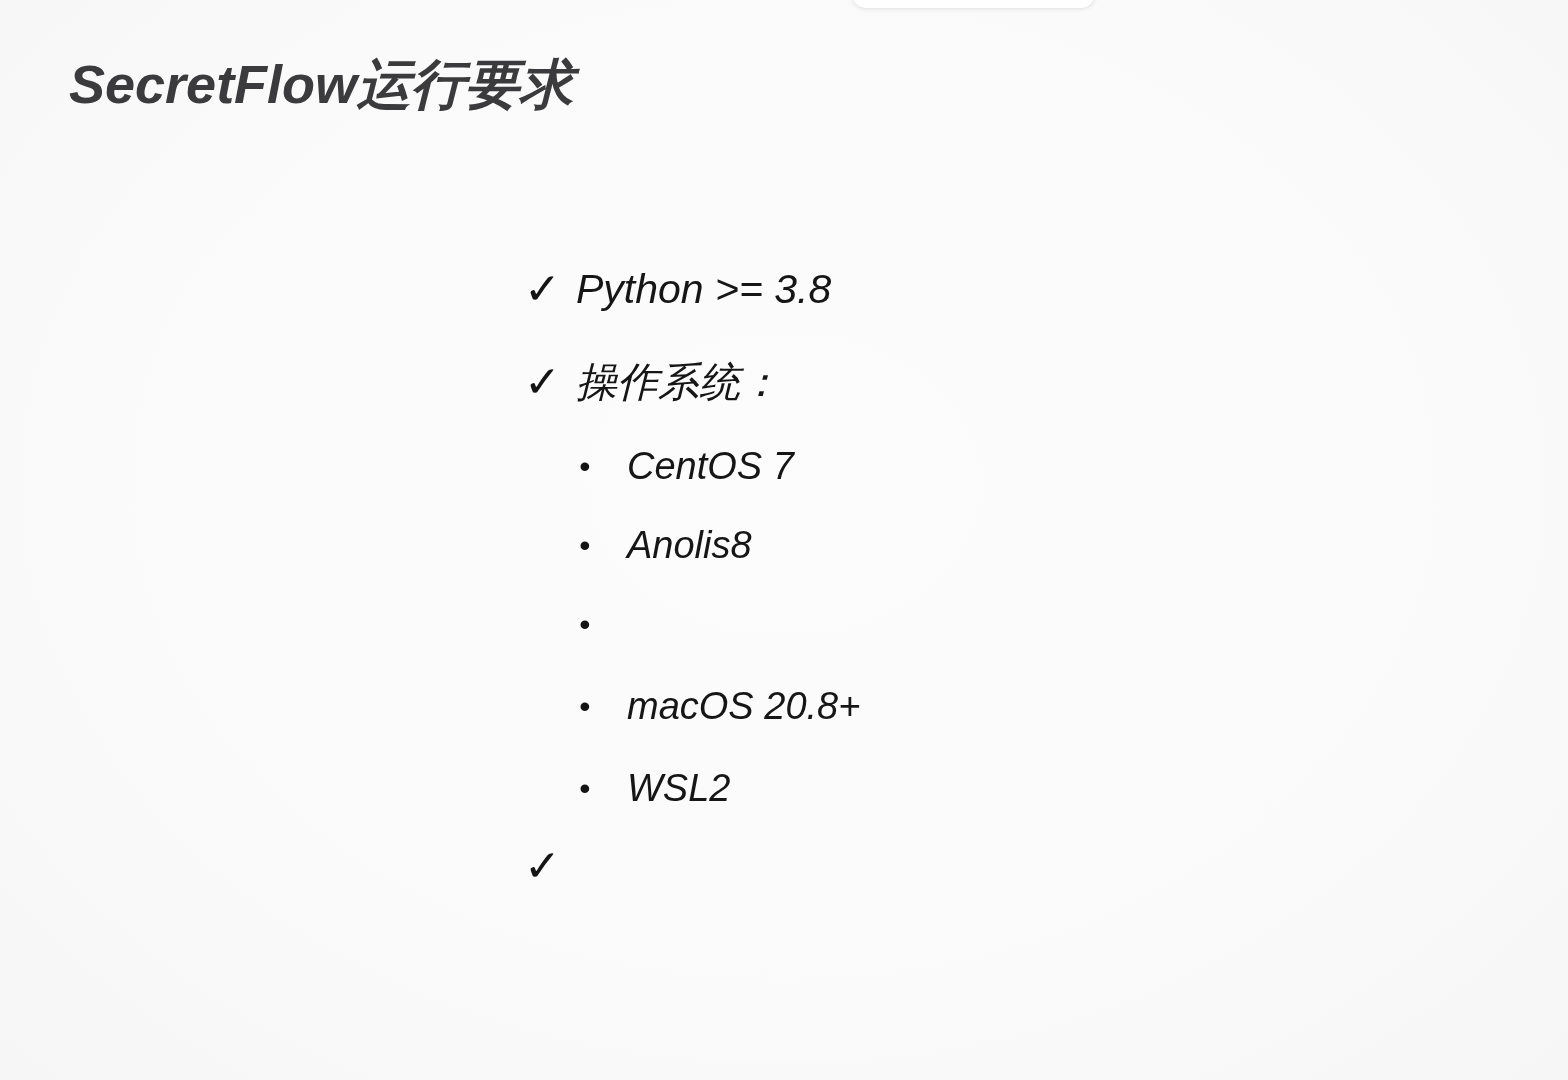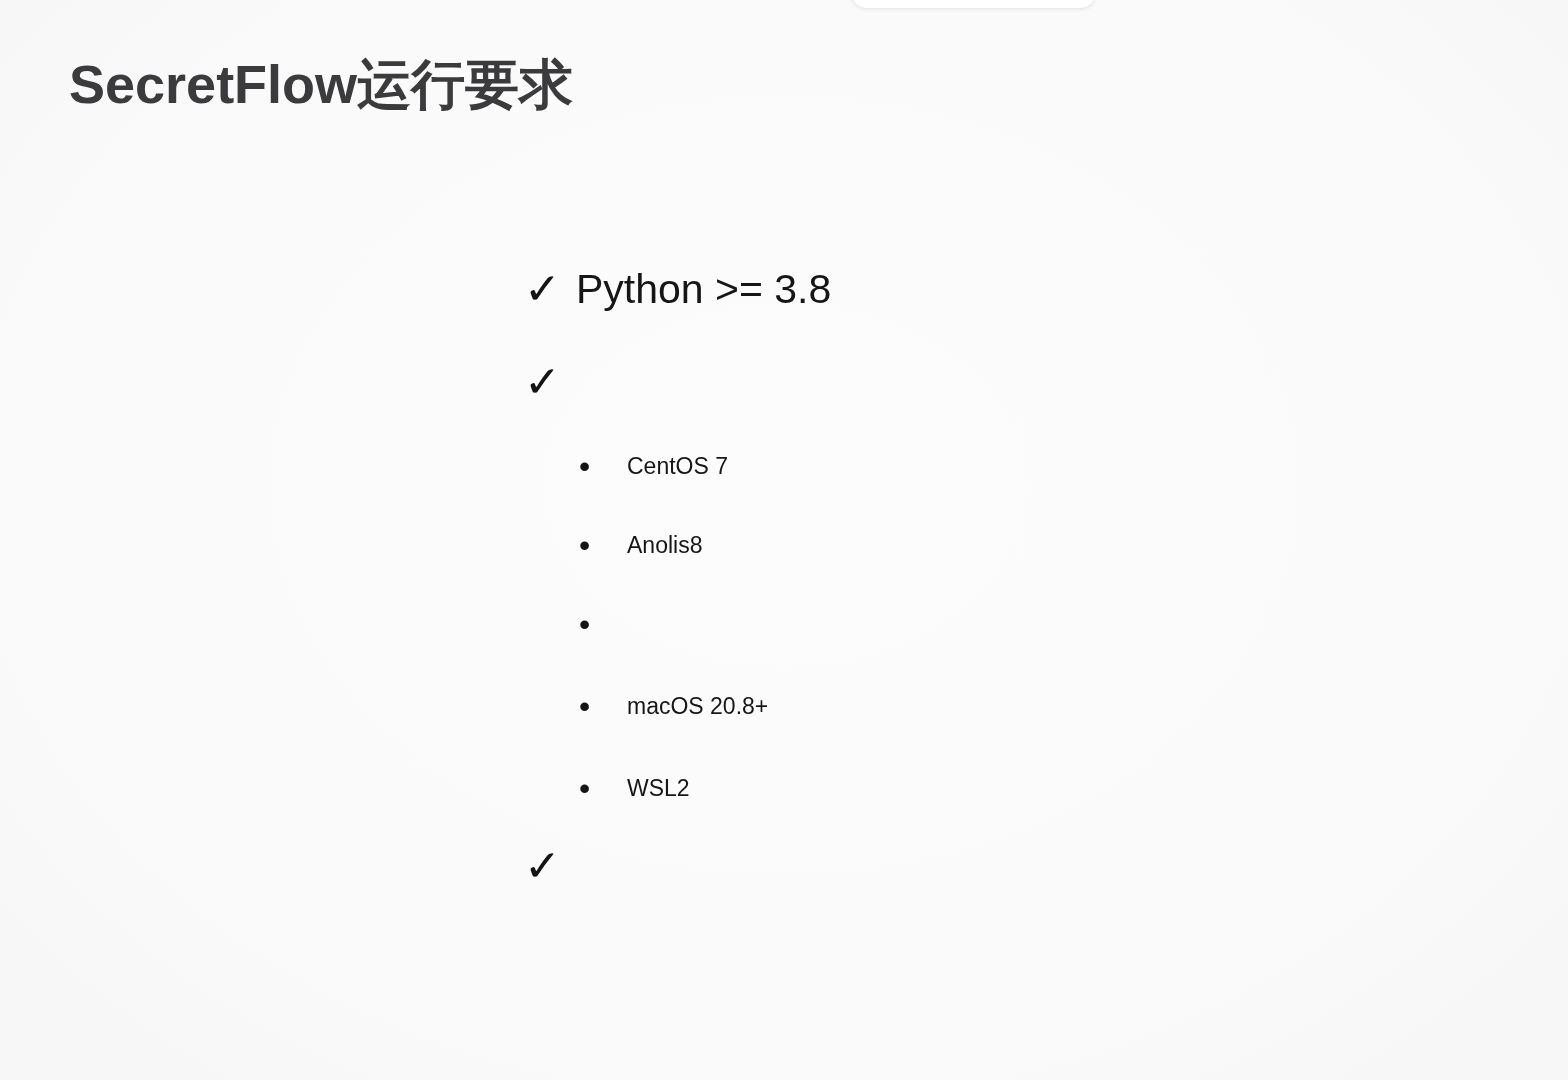--- a/index.html
+++ b/index.html
@@ -8,20 +8,21 @@
     background: #ffffff;
   }
   .slide {
     position: relative;
     width: 1568px;
     height: 1080px;
     overflow: hidden;
     background: radial-gradient(ellipse at 50% 45%, #fcfcfc 0%, #fafafa 65%, #f6f6f6 100%);
     font-family: "Liberation Sans", "DejaVu Sans", sans-serif;
     color: #1a1a1a;
+    font-style: italic;
   }
 
   
   .overlay-pill {
     position: absolute;
     left: 852px;
     top: -34px;
     width: 243px;
     height: 42px;
     background: #ffffff;
@@ -73,21 +74,21 @@
     white-space: nowrap;
   }
   .bullet-row .dot {
     display: inline-block;
     width: 48px;
     font-size: 32px;
     line-height: 37px;
     color: #141414;
   }
   .bullet-row .label {
-    font-size: 23px;
+    font-size: 38px;
     line-height: 37px;
     color: #161616;
   }
   .br1 { top: 448px; }
   .br2 { top: 527px; }
   .br3 { top: 606px; }
   .br4 { top: 688px; }
   .br5 { top: 770px; }
 </style>
 </head>
@@ -99,20 +100,21 @@
 
   <h1 class="slide-title">SecretFlow运行要求</h1>
 
   <div class="check-row cr1">
     <span class="check">✓</span>
     <span class="label">Python &gt;= 3.8</span>
   </div>
 
   <div class="check-row cr2">
     <span class="check">✓</span>
+    <span class="label">操作系统：</span>
   </div>
 
   <div class="bullet-row br1">
     <span class="dot">•</span>
     <span class="label">CentOS 7</span>
   </div>
 
   <div class="bullet-row br2">
     <span class="dot">•</span>
     <span class="label">Anolis8</span>

